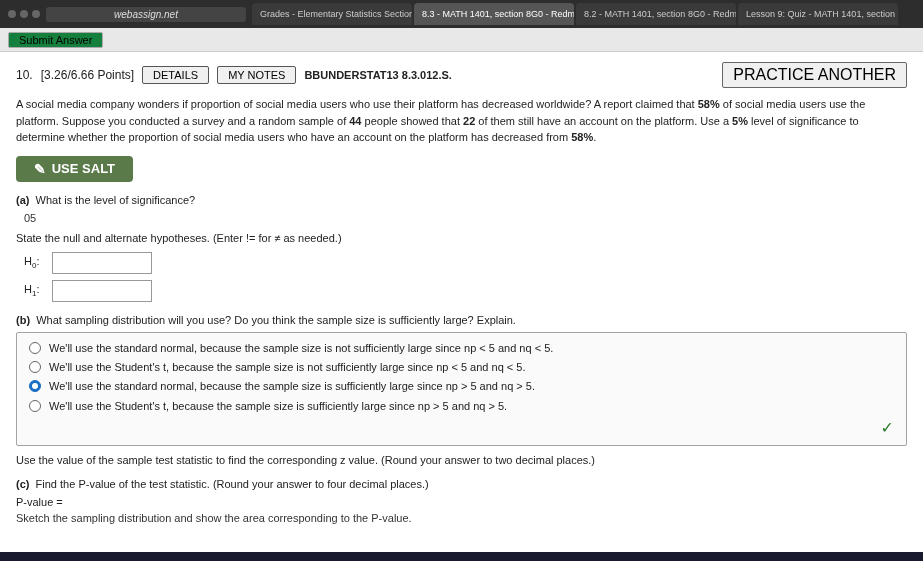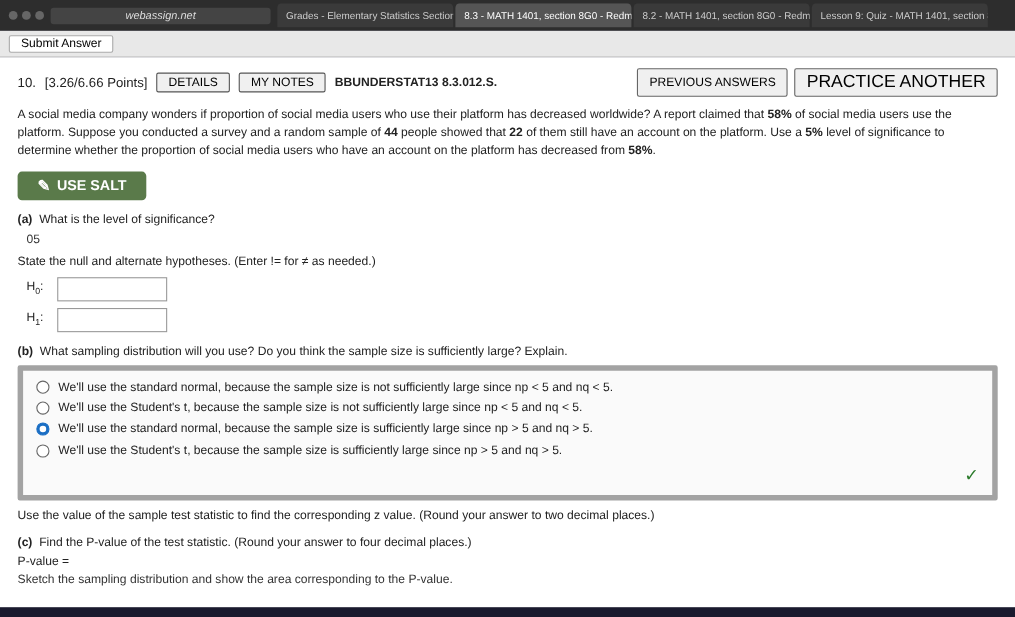--- a/index.html
+++ b/index.html
@@ -68,21 +68,21 @@
     
     .toolbar {
       background: #e8e8e8;
       padding: 3px 8px;
       display: flex;
       align-items: center;
       height: 24px;
       border-bottom: 1px solid #ccc;
     }
     .submit-btn {
-      background: #ffffff;
+      background: #15803d;
       border: 1px solid #aaa;
       padding: 1px 10px;
       font-size: 11px;
       cursor: pointer;
       border-radius: 2px;
     }
 
     
     .main-content {
       background: #fff;
@@ -206,21 +206,21 @@
       width: 100px;
       font-size: 11px;
       height: 22px;
     }
 
     
     .part-b-section {
       margin-top: 12px;
     }
     .radio-options {
-      border: 5px solid #a3a3a3;
+      border: 1px solid #a3a3a3;
       background: #fafafa;
       padding: 8px 12px;
       margin: 6px 0;
       border-radius: 2px;
     }
     .radio-option {
       display: flex;
       align-items: flex-start;
       gap: 8px;
       margin-bottom: 4px;
@@ -309,21 +309,20 @@
 <div class="main-content">
 
   
   <div class="question-header">
     <span class="question-number">10.</span>
     <span>[3.26/6.66 Points]</span>
     <button class="details-btn">DETAILS</button>
     <button class="my-notes-btn">MY NOTES</button>
     <span class="question-id">BBUNDERSTAT13 8.3.012.S.</span>
     <div class="question-header-right">
-      <button class="prev-answers-btn">PREVIOUS ANSWERS</button>
       <button class="practice-btn">PRACTICE ANOTHER</button>
     </div>
   </div>
 
   
   <div class="question-text">
     A social media company wonders if proportion of social media users who use their platform has decreased worldwide? A report claimed that <strong>58%</strong> of social media users use the platform. Suppose you conducted a survey and a random sample of <strong>44</strong> people showed that <strong>22</strong> of them still have an account on the platform. Use a <strong>5%</strong> level of significance to determine whether the proportion of social media users who have an account on the platform has decreased from <strong>58%</strong>.
   </div>
 
   

